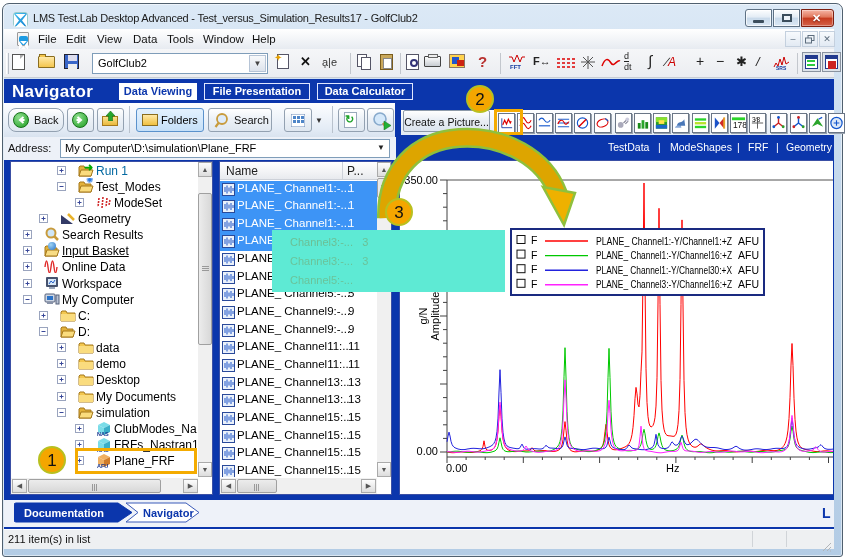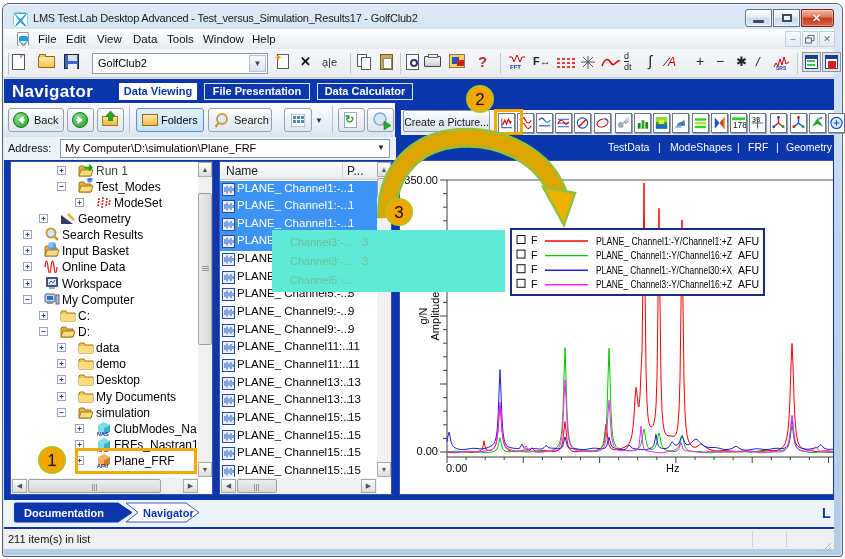--- a/index.html
+++ b/index.html
@@ -121,21 +121,21 @@
     </div>
   </div>
 <div class="abs" style="left:4px;top:79px;width:830px;height:24px;background:#0b36ac;"></div>
 <div class="abs" style="left:12px;top:82px;font-size:17px;font-weight:bold;color:#fff;letter-spacing:.3px;">Navigator</div>
 <div class="abs" style="left:119px;top:83px;width:78px;height:17px;background:#fff;color:#0b36ac;font-size:11px;font-weight:bold;text-align:center;line-height:17px;">Data Viewing</div>
 <div class="abs" style="left:204px;top:83px;width:106px;height:17px;background:#0b36ac;color:#fff;border:1px solid #dfe6ff;font-size:11px;font-weight:bold;text-align:center;line-height:15px;">File Presentation</div>
 <div class="abs" style="left:317px;top:83px;width:96px;height:17px;background:#0b36ac;color:#fff;border:1px solid #dfe6ff;font-size:11px;font-weight:bold;text-align:center;line-height:15px;">Data Calculator</div>
 <div class="abs" style="left:4px;top:103px;width:391px;height:34px;background:linear-gradient(#fdfeff,#e4ecf6 75%,#d9e3ef);"></div>
 <div class="abs" style="left:395px;top:103px;width:439px;height:57px;background:#0b36ac;"></div>
 <div class="abs" style="left:401px;top:110px;width:433px;height:25px;background:linear-gradient(#fdfeff,#e2eaf4);"></div>
-<div class="abs" style="left:8px;top:108px;width:56px;height:24px;border:1px solid #93a1b1;border-radius:3px;background:linear-gradient(#ffffff,#ecf1f7 45%,#dfe7f0);font-size:11px;color:#111;">
+<div class="abs" style="left:8px;top:108px;width:56px;height:24px;border:1px solid #93a1b1;border-radius:8px;background:linear-gradient(#ffffff,#ecf1f7 45%,#dfe7f0);font-size:11px;color:#111;">
     <span class="abs" style="left:4px;top:3px;width:16px;height:16px;border-radius:50%;background:radial-gradient(circle at 35% 30%,#8fdf8f,#1d9e21);border:1px solid #157018;">
       <svg width="14" height="14" viewBox="0 0 14 14" style="display:block">
         <path d="M9.5,4 L6,7 L9.5,10 M6,7 L10.5,7" stroke="#fff" stroke-width="2" fill="none"></path>
       </svg>
     </span>
     <span class="abs" style="left:25px;top:5px;">Back</span>
   </div>
 <div class="abs" style="left:67px;top:108px;width:27px;height:24px;border:1px solid #93a1b1;border-radius:3px;background:linear-gradient(#ffffff,#ecf1f7 45%,#dfe7f0);font-size:11px;color:#111;">
     <span class="abs" style="left:4px;top:3px;width:16px;height:16px;border-radius:50%;background:radial-gradient(circle at 35% 30%,#8fdf8f,#1d9e21);border:1px solid #157018;">
       <svg width="14" height="14" viewBox="0 0 14 14" style="display:block">
@@ -285,21 +285,21 @@
 <div class="abs" style="left:10px;top:161.5px;width:187px;height:16px;overflow:hidden;white-space:nowrap;">
     <div class="abs" style="left:47px;top:4px;width:9px;height:9px;background:#fff;border:1px solid #9aa4be;">
       <svg width="7" height="7" style="display:block">
         <path d="M1.5,3.5 L5.5,3.5 M3.5,1.5 L3.5,5.5" stroke="#39489a" fill="none"></path>
       </svg>
     </div>
     <div class="abs" style="left:68px;top:1px;width:16px;height:15px;"><svg width="16" height="13" viewBox="0 0 16 13">
         <path d="M1,3 L1,12 L13,12 L13,4 L7,4 L6,2 L2,2 Z" fill="#e2b13a" stroke="#a5791c"></path>
         <path d="M3,6 L15,6 L13,12 L1,12 Z" fill="#fadc7e" stroke="#a5791c"></path>
       </svg><div class="abs" style="left:6px;top:-2px;color:#0a0;font-size:11px;font-weight:bold;">➜</div></div>
-    <div class="abs" style="left:86px;top:2px;font-size:12px;color:#404040;">Run 1</div>
+    <div class="abs" style="left:86px;top:2px;font-size:12px;color:#0369a1;">Run 1</div>
   </div>
 <div class="abs" style="left:10px;top:177.7px;width:187px;height:16px;overflow:hidden;white-space:nowrap;">
     <div class="abs" style="left:47px;top:4px;width:9px;height:9px;background:#fff;border:1px solid #9aa4be;">
       <svg width="7" height="7" style="display:block">
         <path d="M1.5,3.5 L5.5,3.5" stroke="#39489a" fill="none"></path>
       </svg>
     </div>
     <div class="abs" style="left:68px;top:1px;width:16px;height:15px;"><svg width="16" height="13" viewBox="0 0 16 13">
         <path d="M1,3 L1,12 L13,12 L13,4 L7,4 L6,2 L2,2 Z" fill="#e2b13a" stroke="#a5791c"></path>
         <path d="M3,6 L15,6 L13,12 L1,12 Z" fill="#fadc7e" stroke="#a5791c"></path>
@@ -349,21 +349,21 @@
 <div class="abs" style="left:10px;top:242.2px;width:187px;height:16px;overflow:hidden;white-space:nowrap;">
     <div class="abs" style="left:13px;top:4px;width:9px;height:9px;background:#fff;border:1px solid #9aa4be;">
       <svg width="7" height="7" style="display:block">
         <path d="M1.5,3.5 L5.5,3.5 M3.5,1.5 L3.5,5.5" stroke="#39489a" fill="none"></path>
       </svg>
     </div>
     <div class="abs" style="left:34px;top:1px;width:16px;height:15px;"><svg width="16" height="13" viewBox="0 0 16 13">
         <path d="M1,3 L1,12 L13,12 L13,4 L7,4 L6,2 L2,2 Z" fill="#e2b13a" stroke="#a5791c"></path>
         <path d="M3,6 L15,6 L13,12 L1,12 Z" fill="#f8dc84" stroke="#a5791c"></path>
       </svg><div class="abs" style="left:4px;top:-1px;width:8px;height:8px;border-radius:50%;background:radial-gradient(circle at 35% 35%,#9fd4f4,#2a72c8);"></div></div>
-    <div class="abs" style="left:52px;top:2px;font-size:12px;color:#000;">Input Basket</div>
+    <div class="abs" style="left:52px;top:2px;font-size:12px;color:#000;text-decoration:underline;">Input Basket</div>
   </div>
 <div class="abs" style="left:10px;top:258.4px;width:187px;height:16px;overflow:hidden;white-space:nowrap;">
     <div class="abs" style="left:13px;top:4px;width:9px;height:9px;background:#fff;border:1px solid #9aa4be;">
       <svg width="7" height="7" style="display:block">
         <path d="M1.5,3.5 L5.5,3.5 M3.5,1.5 L3.5,5.5" stroke="#39489a" fill="none"></path>
       </svg>
     </div>
     <div class="abs" style="left:34px;top:1px;width:16px;height:15px;"><svg width="16" height="13">
         <path d="M1,10 C2,2 3,2 4,10 C5,18 6,18 7,10 C8,2 9,2 10,10 C11,18 12,18 13,10" stroke="#e02a2a" stroke-width="1.4" fill="none" transform="translate(0,-3)"></path>
       </svg></div>

